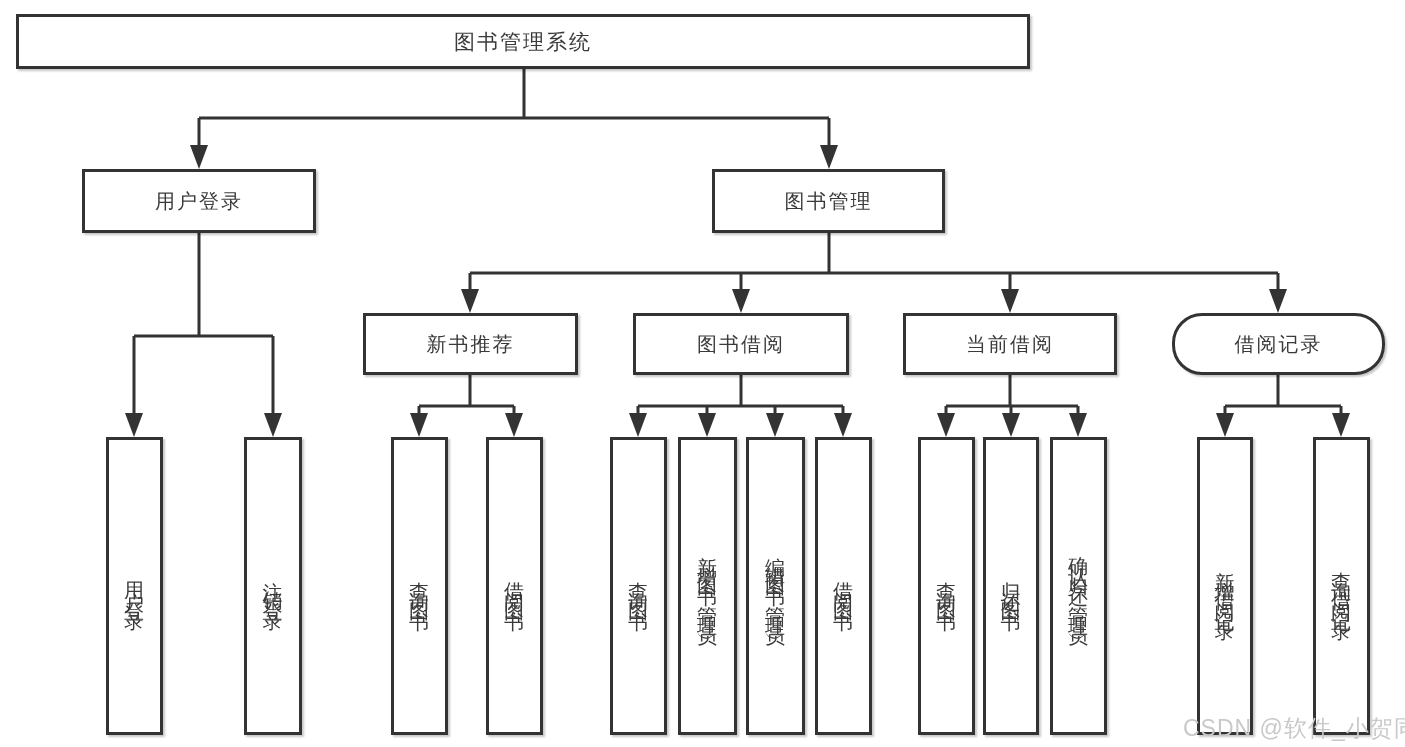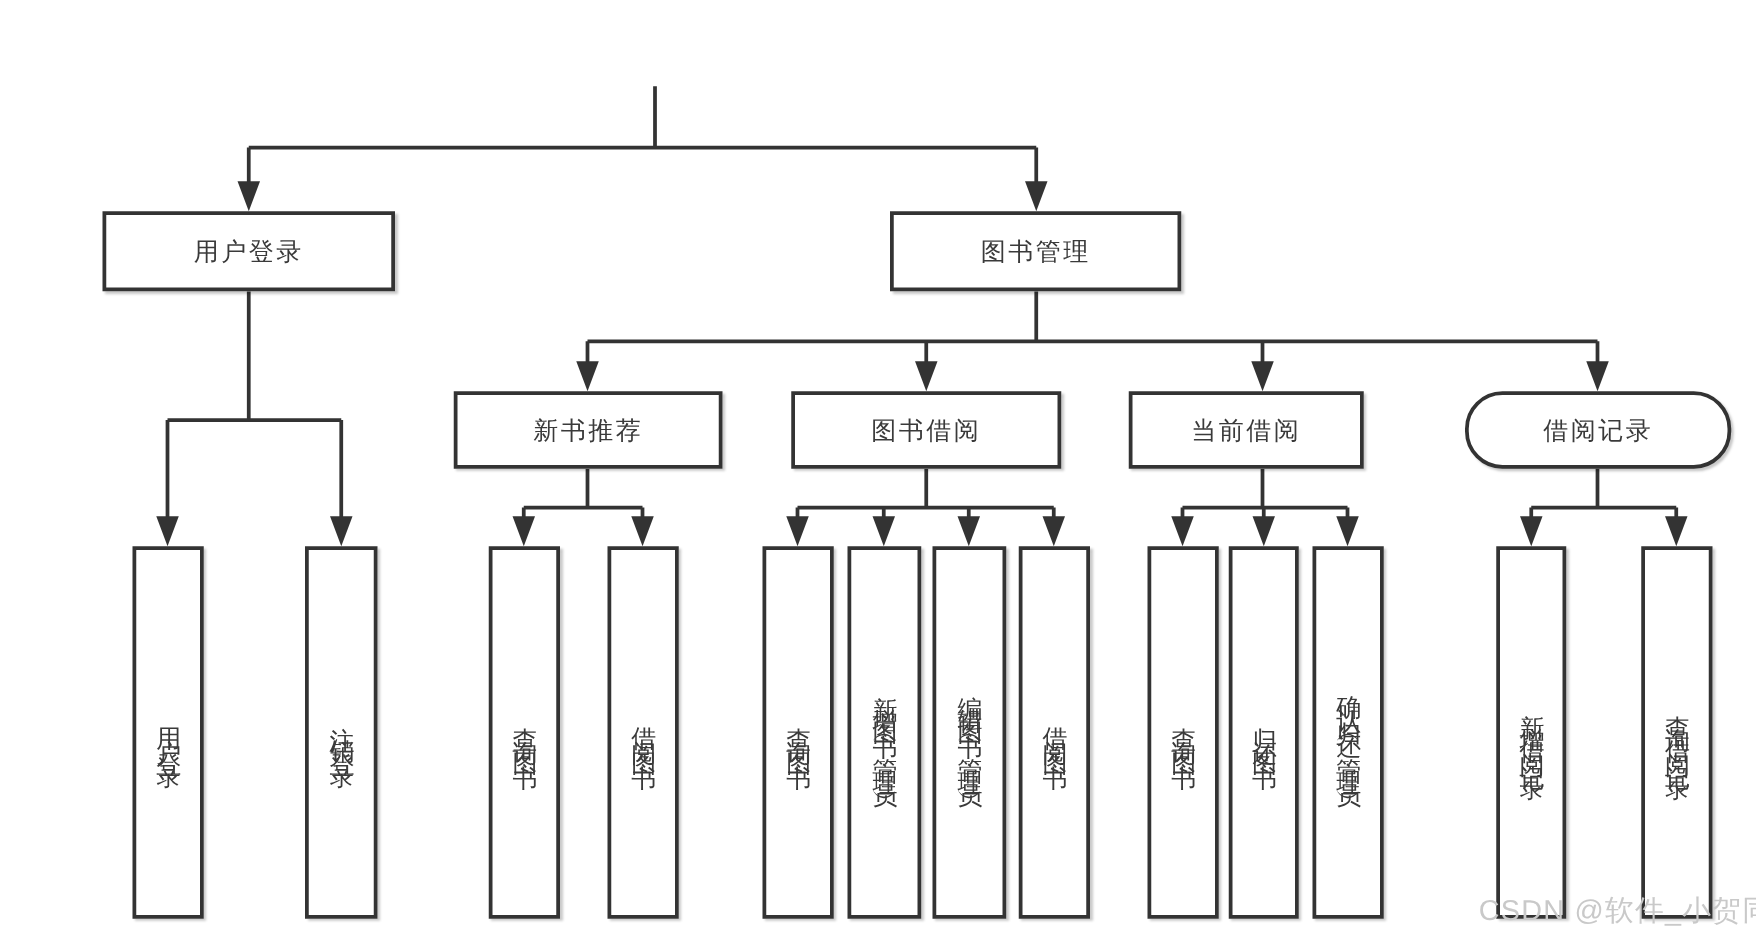--- a/index.html
+++ b/index.html
@@ -56,35 +56,38 @@
       <polygon points="766,413 784,413 775,437"></polygon>
       <polygon points="834,413 852,413 843,437"></polygon>
       <polygon points="937,413 955,413 946,437"></polygon>
       <polygon points="1002,413 1020,413 1011,437"></polygon>
       <polygon points="1069,413 1087,413 1078,437"></polygon>
       <polygon points="1216,413 1234,413 1225,437"></polygon>
       <polygon points="1332,413 1350,413 1341,437"></polygon>
     </g>
   </svg>
 
+  <div class="box root" style="left:16px;top:14px;width:1014px;height:55px;">
+    <span class="hlabel">图书管理系统</span>
+  </div>
 
   <div class="box" style="left:82px;top:169px;width:234px;height:64px;">
     <span class="hlabel">用户登录</span>
   </div>
   <div class="box" style="left:712px;top:169px;width:233px;height:64px;">
     <span class="hlabel">图书管理</span>
   </div>
 
   <div class="box" style="left:363px;top:313px;width:215px;height:62px;">
     <span class="hlabel">新书推荐</span>
   </div>
   <div class="box" style="left:633px;top:313px;width:216px;height:62px;">
     <span class="hlabel">图书借阅</span>
   </div>
-  <div class="box" style="left:903px;top:313px;width:188px;height:62px;">
+  <div class="box" style="left:903px;top:313px;width:214px;height:62px;">
     <span class="hlabel">当前借阅</span>
   </div>
   <div class="box" style="left:1172px;top:313px;width:213px;height:62px;border-radius:30px;">
     <span class="hlabel">借阅记录</span>
   </div>
 
   <div class="box" style="left:106px;top:437px;width:57px;height:298px;">
     <span class="vlabel">用户登录</span>
   </div>
   <div class="box" style="left:244px;top:437px;width:58px;height:298px;">

